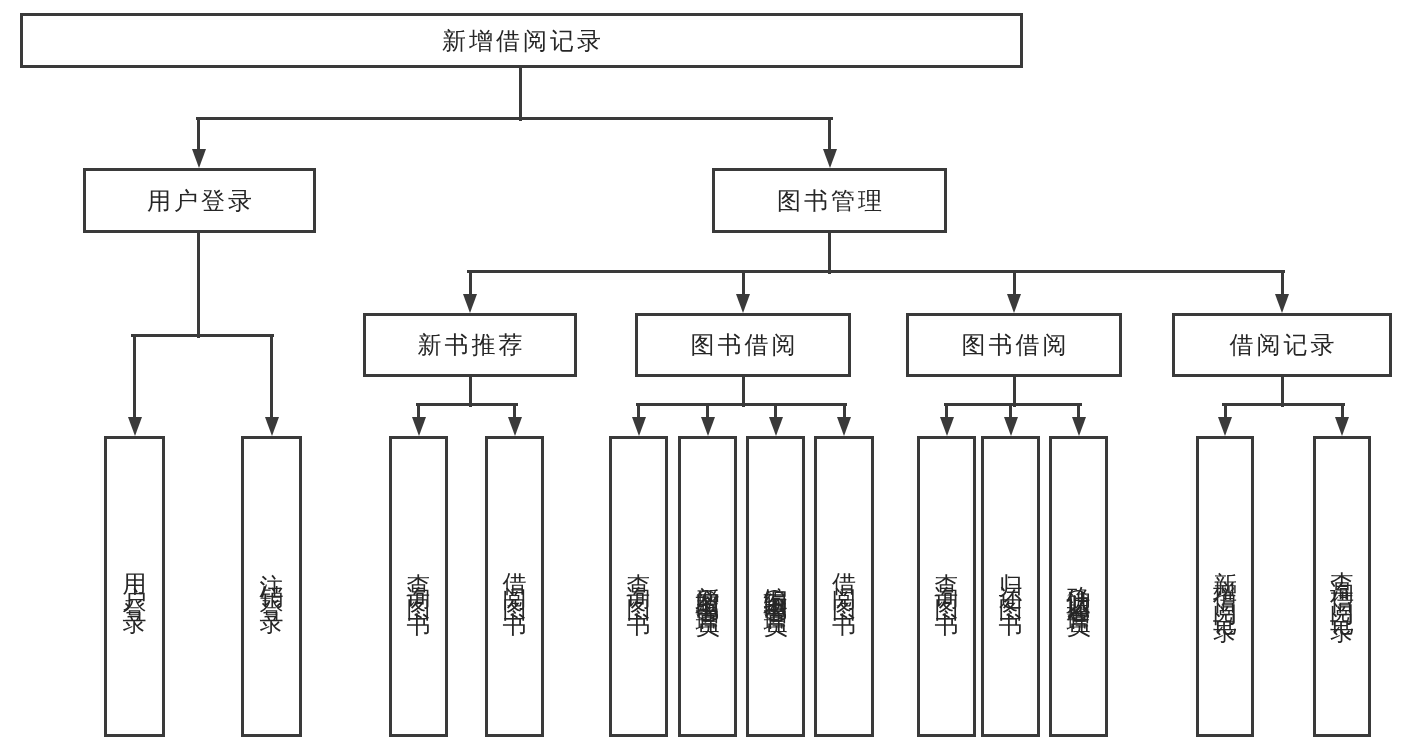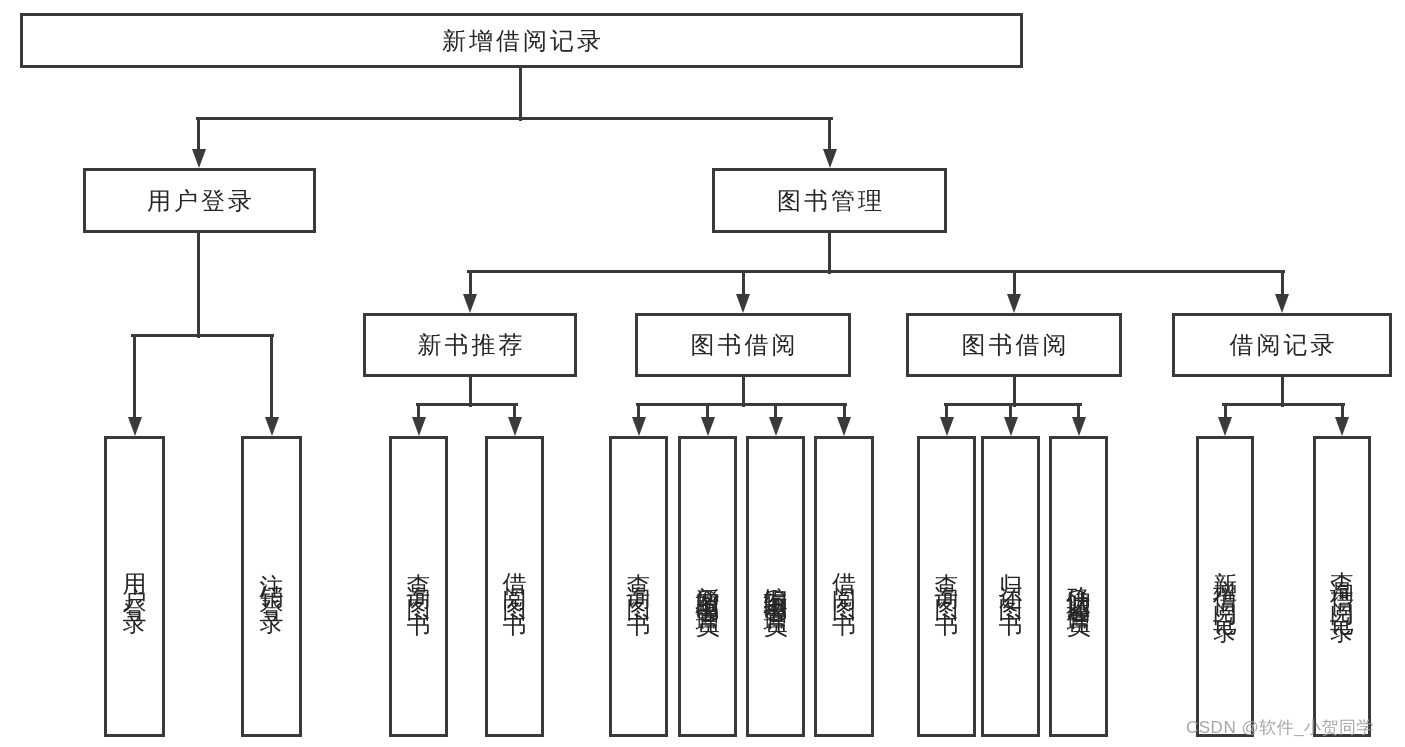--- a/index.html
+++ b/index.html
@@ -101,21 +101,20 @@
     <span class="vtext ls-long">确认归还（管理员）</span>
   </div>
 
   <div class="node leaf" style="left:1196px;width:58px;">
     <span class="vtext ls-6">新增借阅记录</span>
   </div>
   <div class="node leaf" style="left:1313px;width:58px;">
     <span class="vtext ls-6">查询借阅记录</span>
   </div>
 
-  <div id="watermark">CSDN @软件_小贺同学</div>
 <div class="vline" style="left: 519px; top: 68px; height: 53px;"></div>
     <div class="vline" style="left: 197px; top: 233px; height: 105px;"></div>
     <div class="vline" style="left: 828px; top: 233px; height: 41px;"></div>
     <div class="vline" style="left: 468.5px; top: 377px; height: 30px;"></div>
     <div class="vline" style="left: 741.5px; top: 377px; height: 30px;"></div>
     <div class="vline" style="left: 1012.5px; top: 377px; height: 30px;"></div>
     <div class="vline" style="left: 1280.5px; top: 377px; height: 30px;"></div>
     <div class="hline" style="left: 195.5px; top: 116.5px; width: 637px;"></div>
     <div class="hline" style="left: 131px; top: 333.5px; width: 143px;"></div>
     <div class="hline" style="left: 467px; top: 269.5px; width: 818px;"></div>

